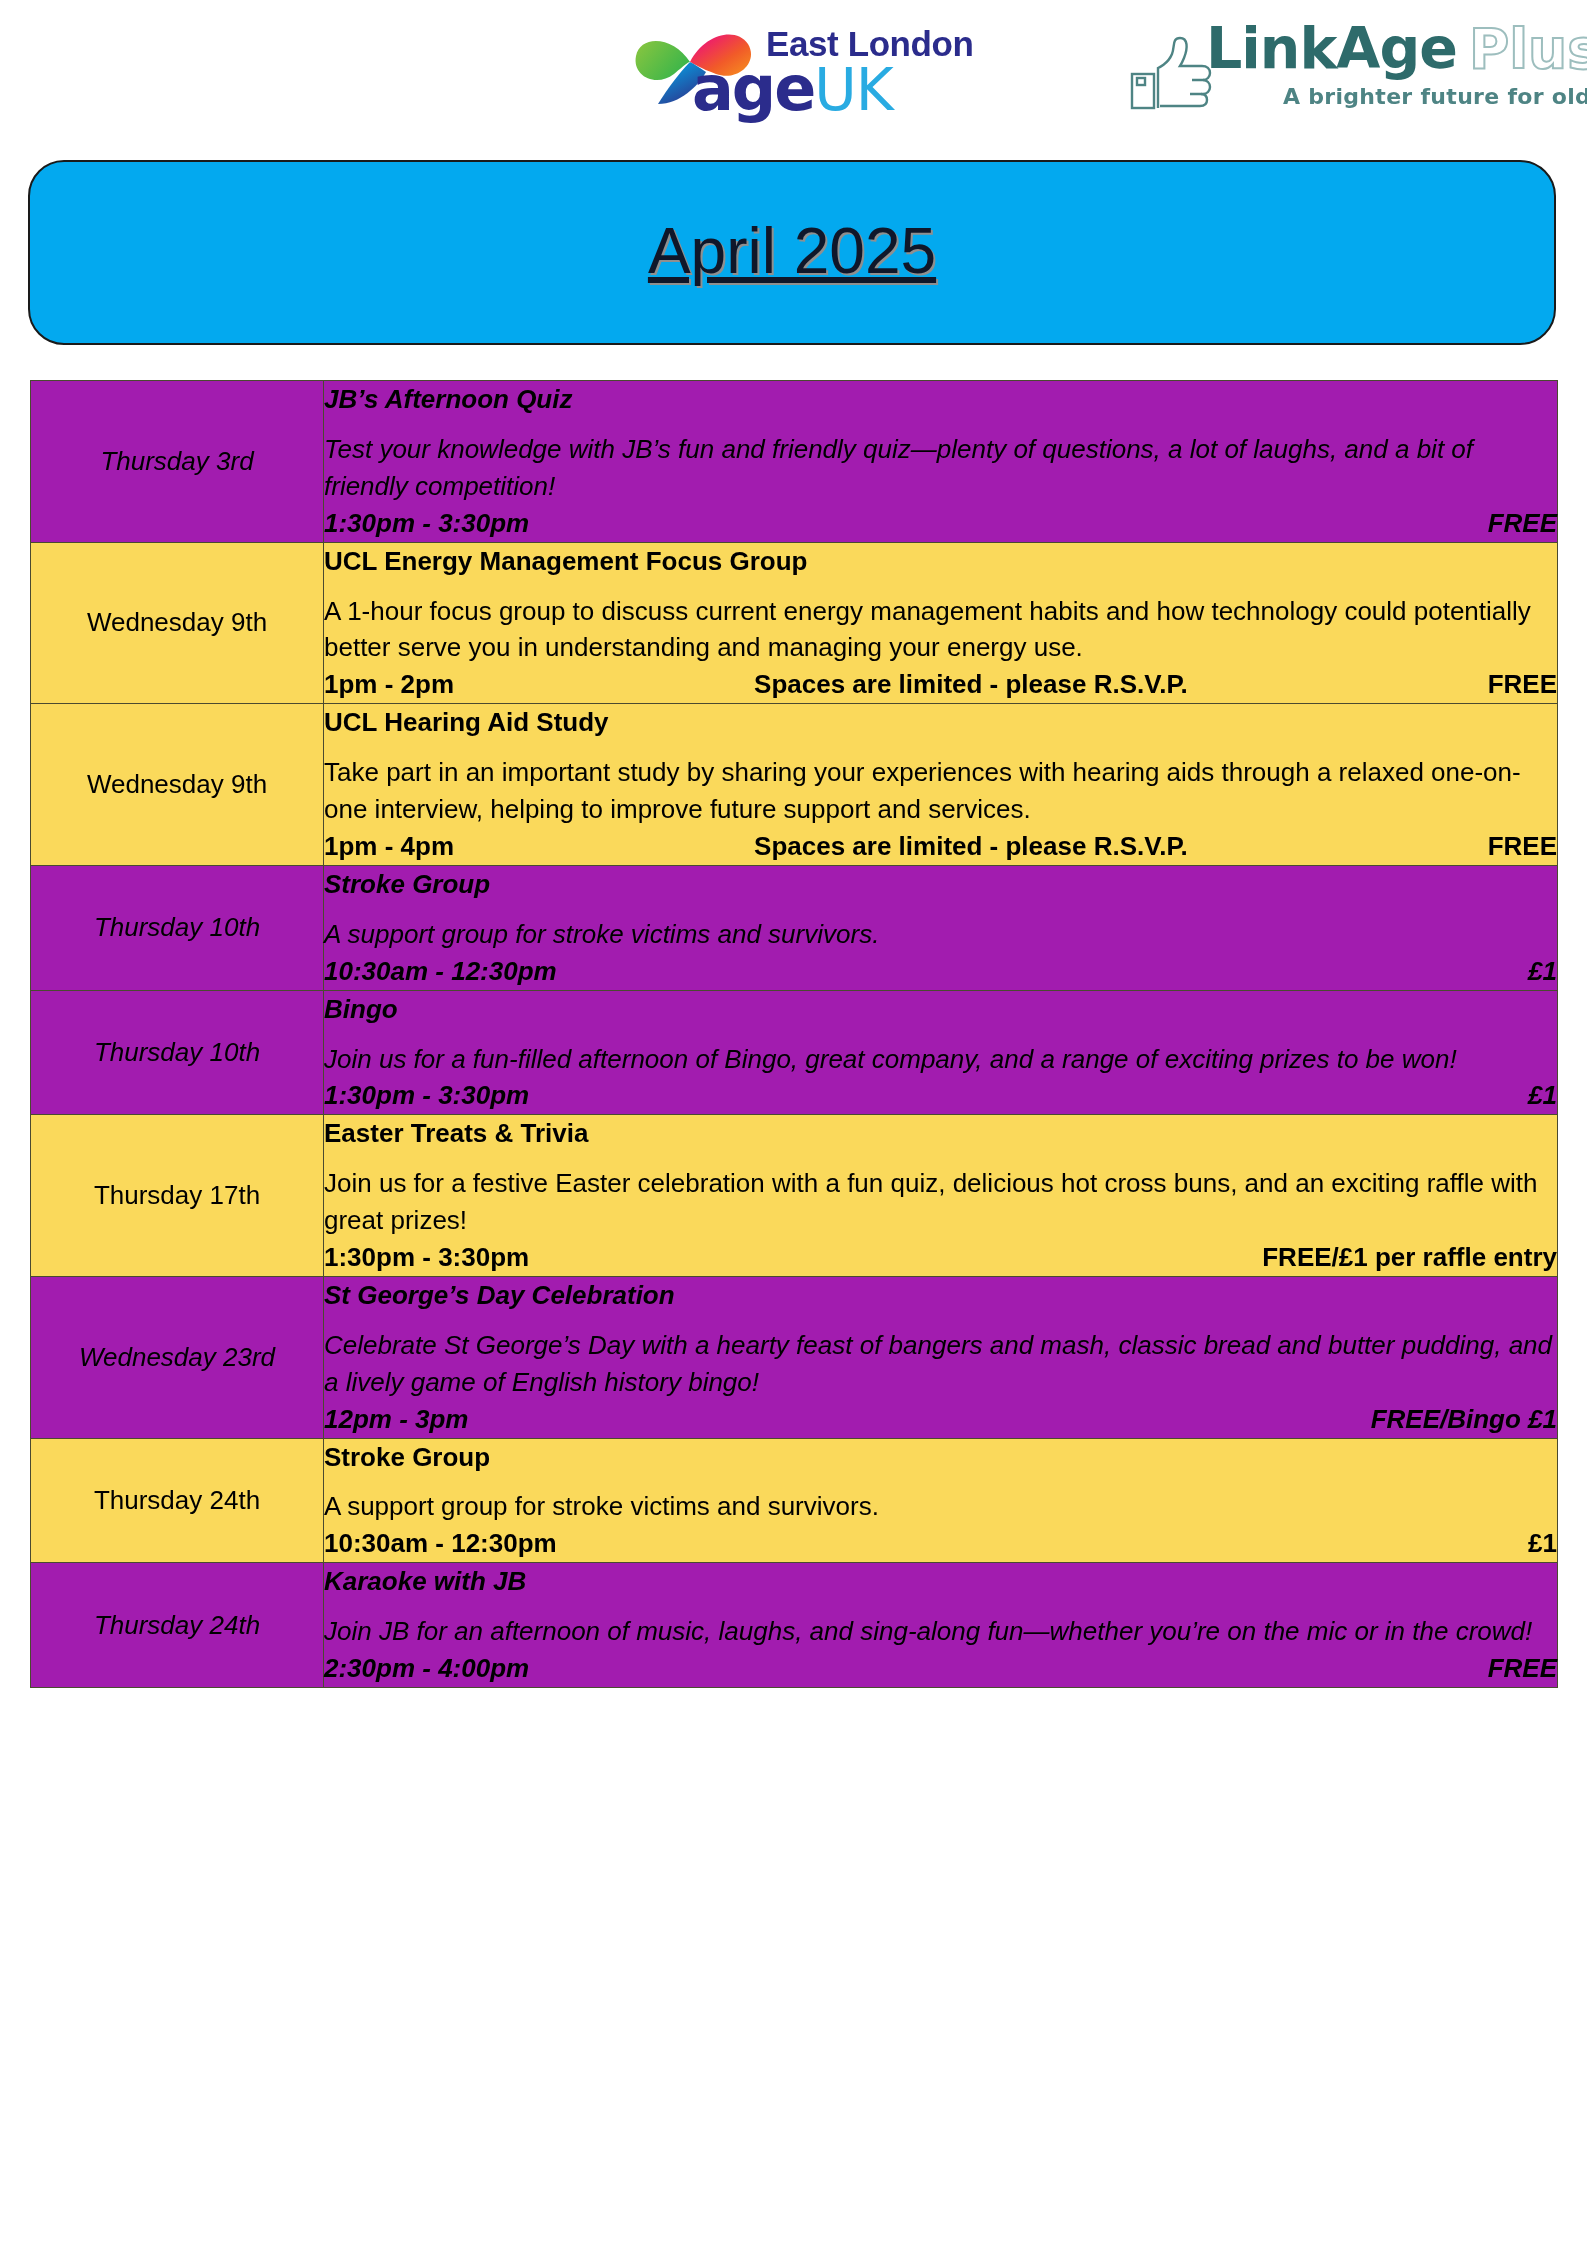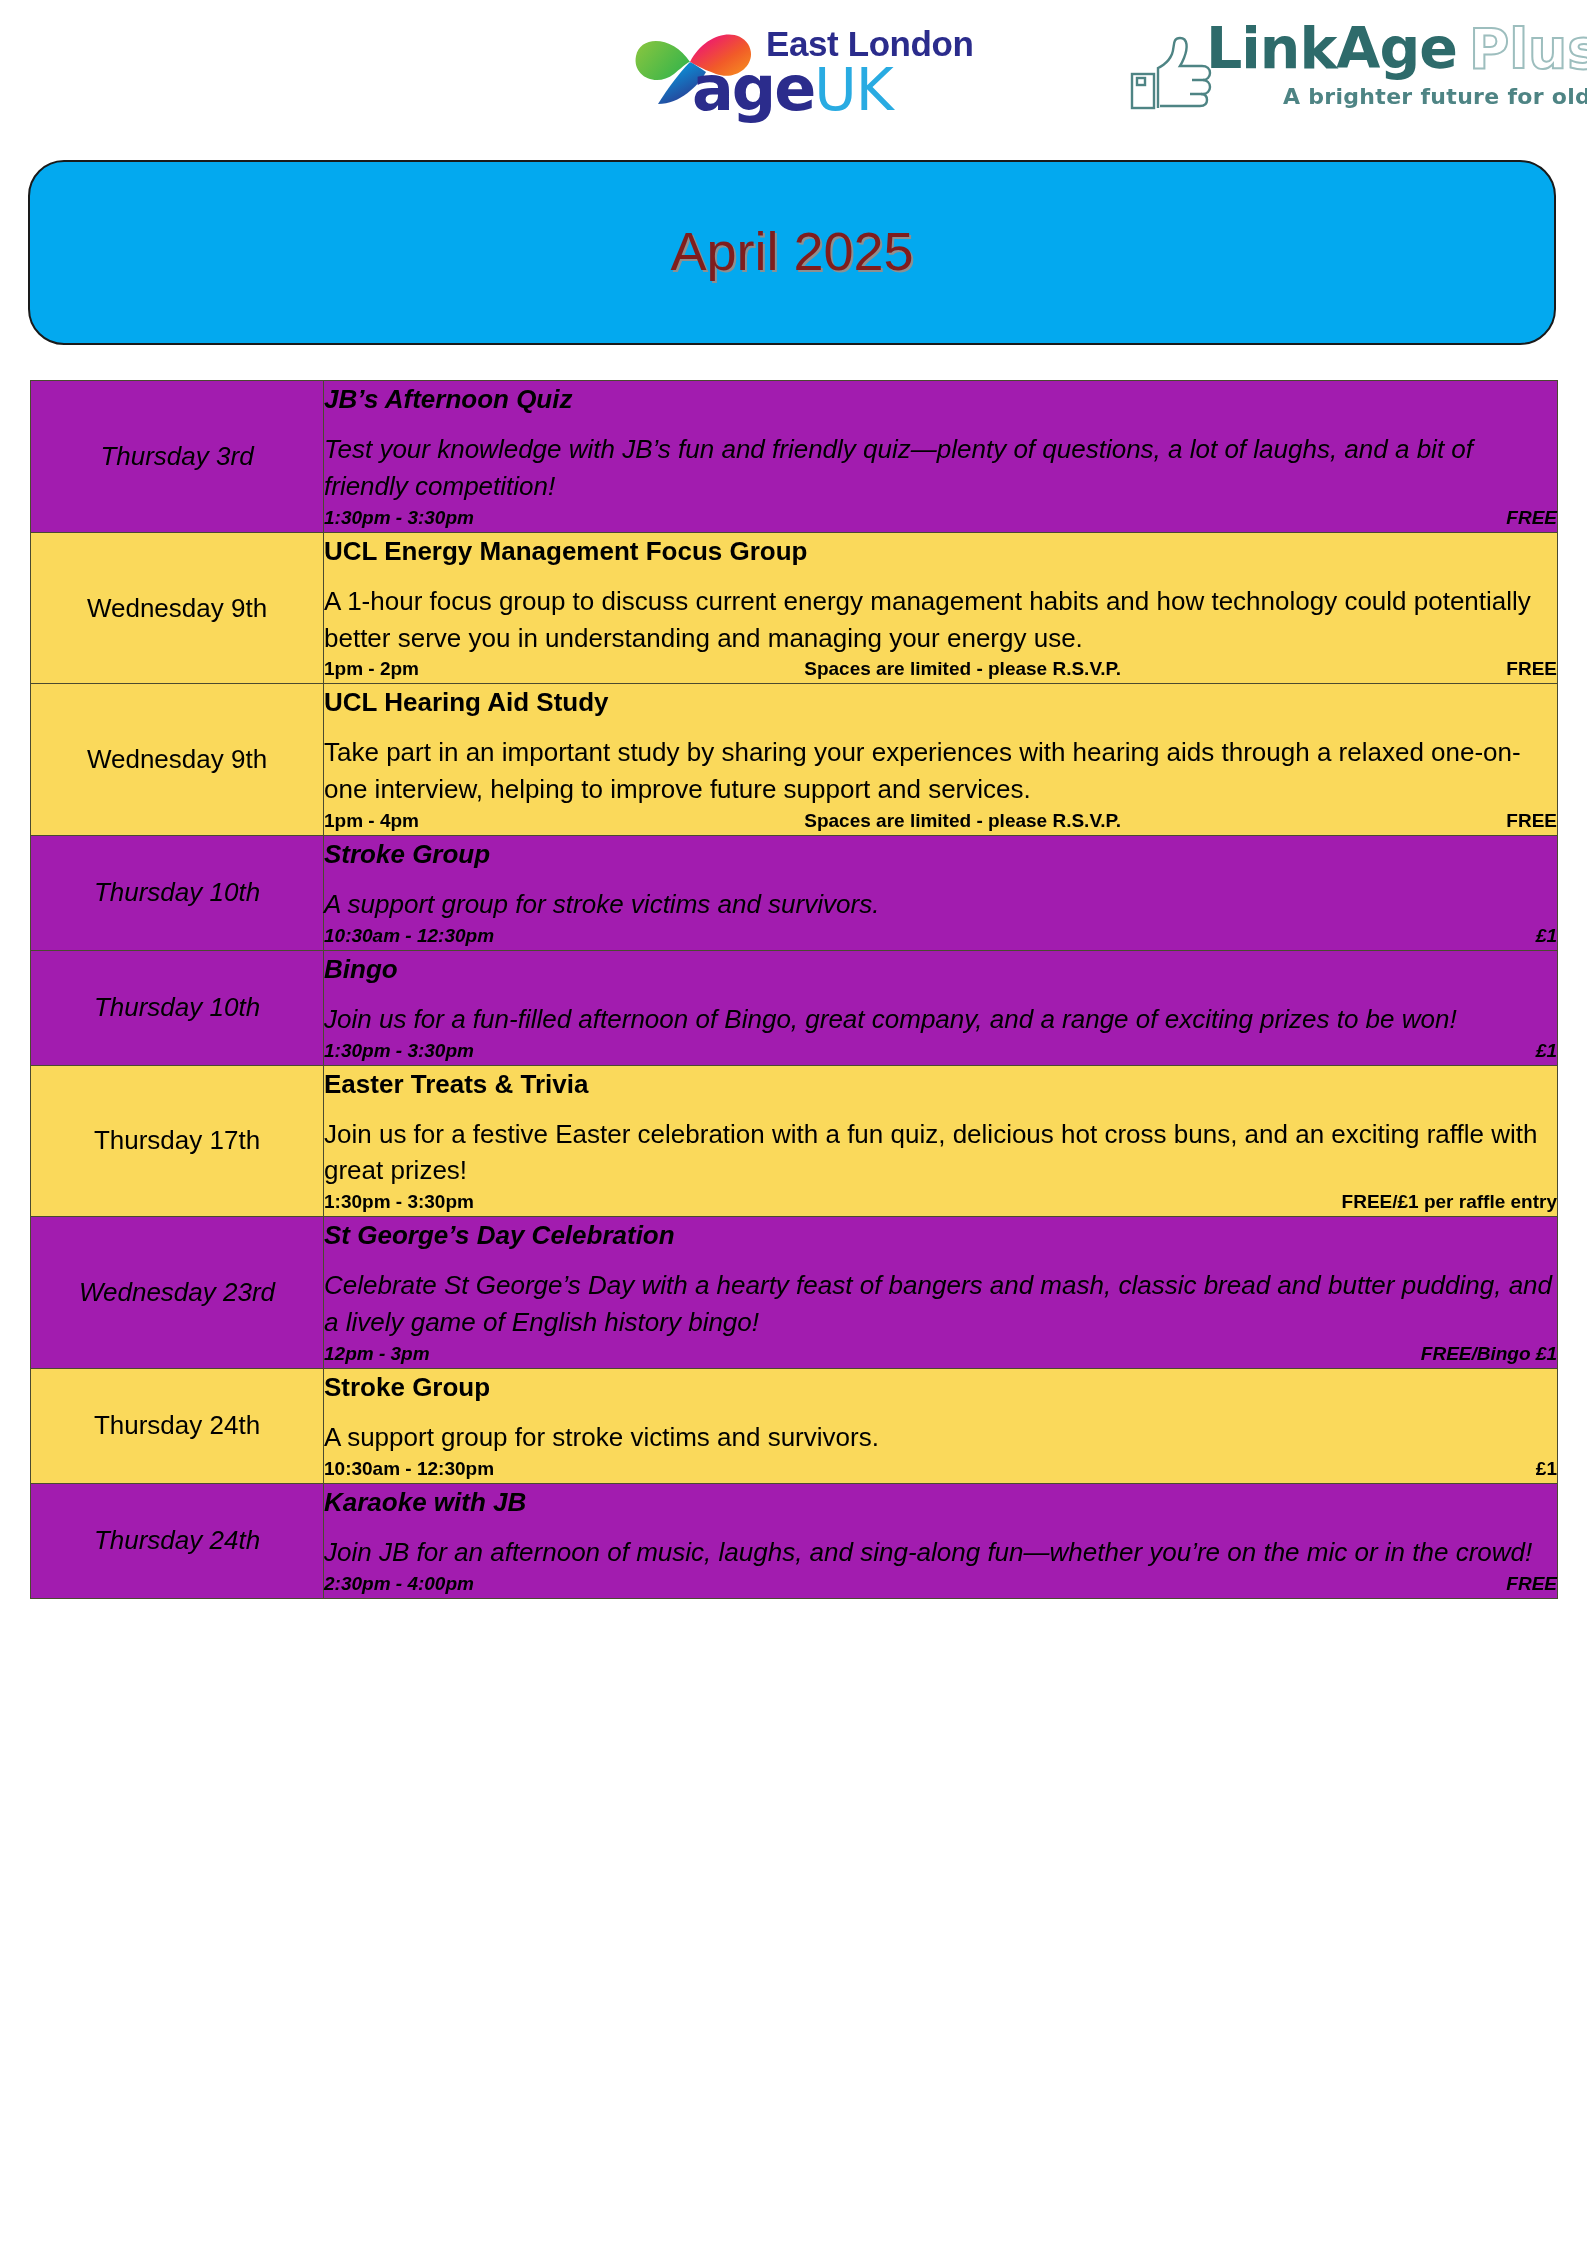--- a/index.html
+++ b/index.html
@@ -139,27 +139,28 @@
   .banner-title {
     font-size: 54px;
     color: #ffffff;
     text-shadow: 2px 2px 0 #8f8f8f;
     line-height: 1.08;
     white-space: nowrap;
     font-family: "Liberation Sans", sans-serif;
     margin-top: 4px;
   }
   .banner-subtitle {
-    font-size: 54px;
-    color: #7f1d1d;
+    font-size: 64px;
+    color: #0f172a;
     text-shadow: 2px 2px 0 #8f8f8f;
     line-height: 1.08;
     white-space: nowrap;
     font-family: "Liberation Sans", sans-serif;
     margin-top: -2px;
+    text-decoration: underline;
   }
 
   
   .schedule {
     position: absolute;
     left: 30px;
     top: 380px;
     width: 1527px;
     border-collapse: collapse;
     table-layout: fixed;
@@ -204,21 +205,21 @@
     font-weight: normal;
     color: #000000;
     line-height: 1.42;
     font-family: "Liberation Sans", sans-serif;
     margin-top: 13px;
   }
   .ev-footer {
     display: flex;
     align-items: flex-start;
     width: 100%;
-    font-size: 19px;
+    font-size: 26px;
     font-weight: bold;
     color: #000000;
     line-height: 1.42;
     font-family: "Liberation Sans", sans-serif;
   }
   .ev-time {
     flex: 0 0 auto;
   }
   .ev-note {
     flex: 1 1 auto;

